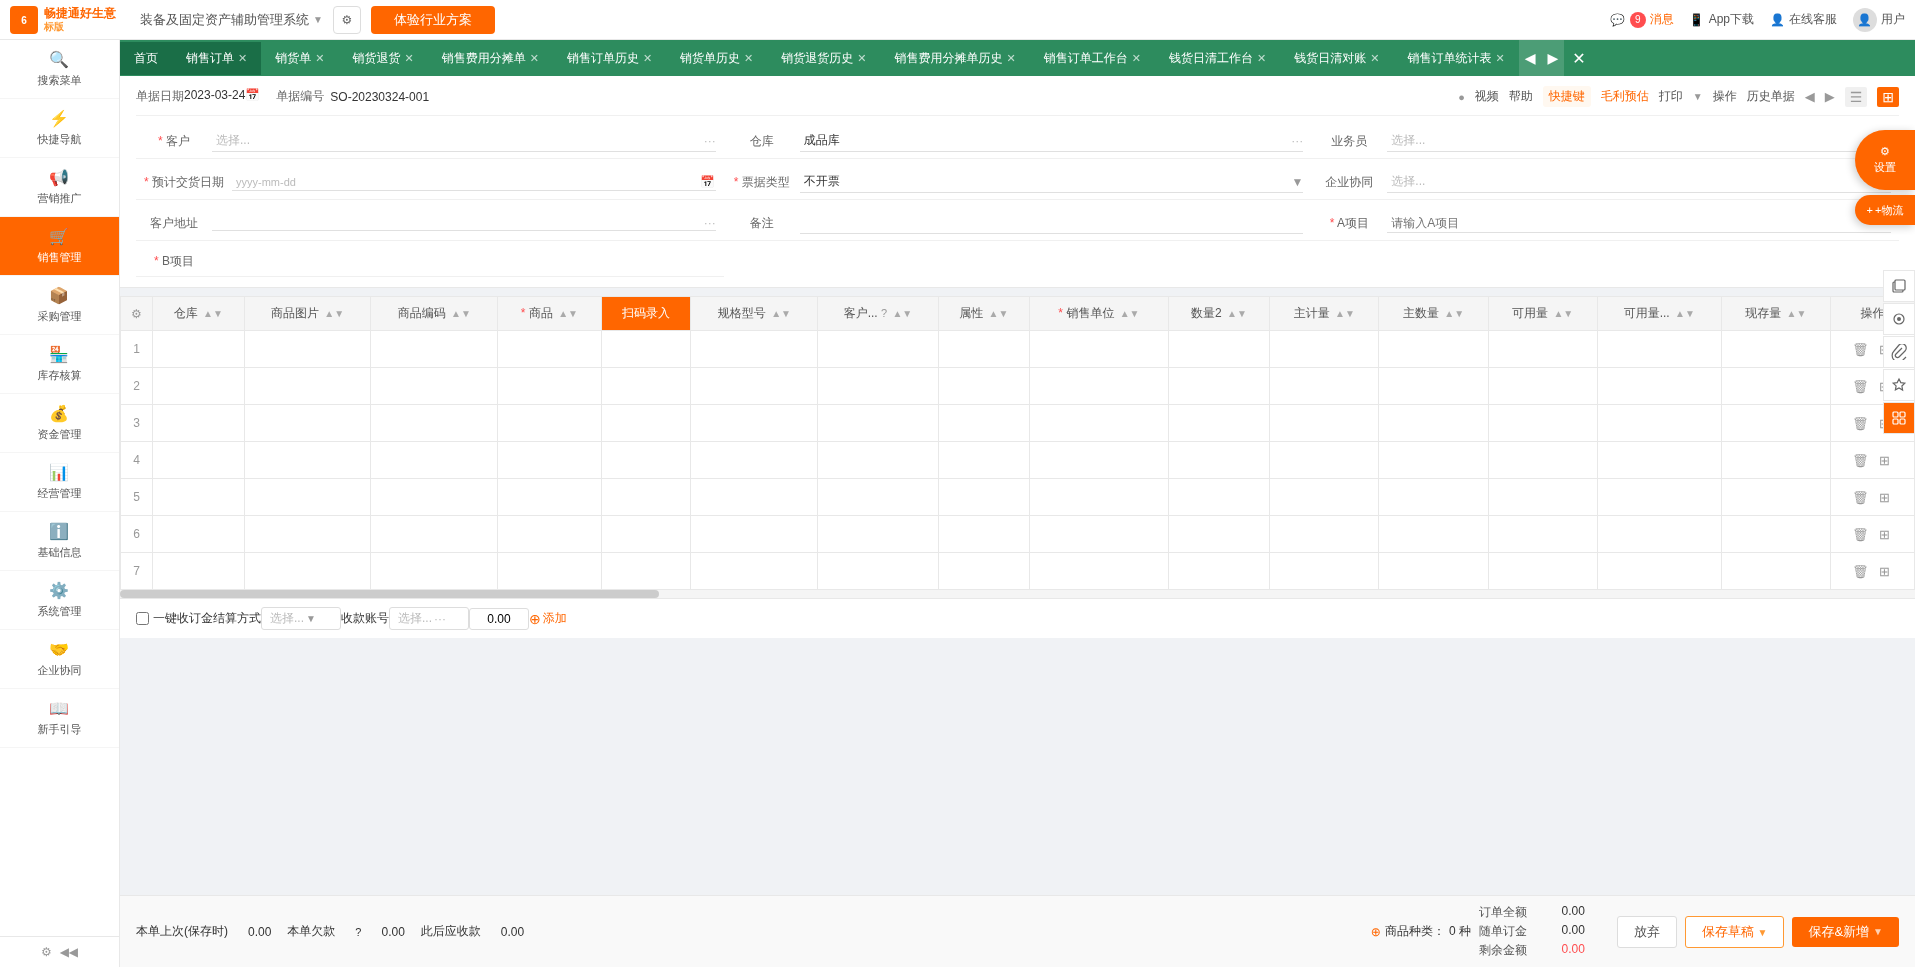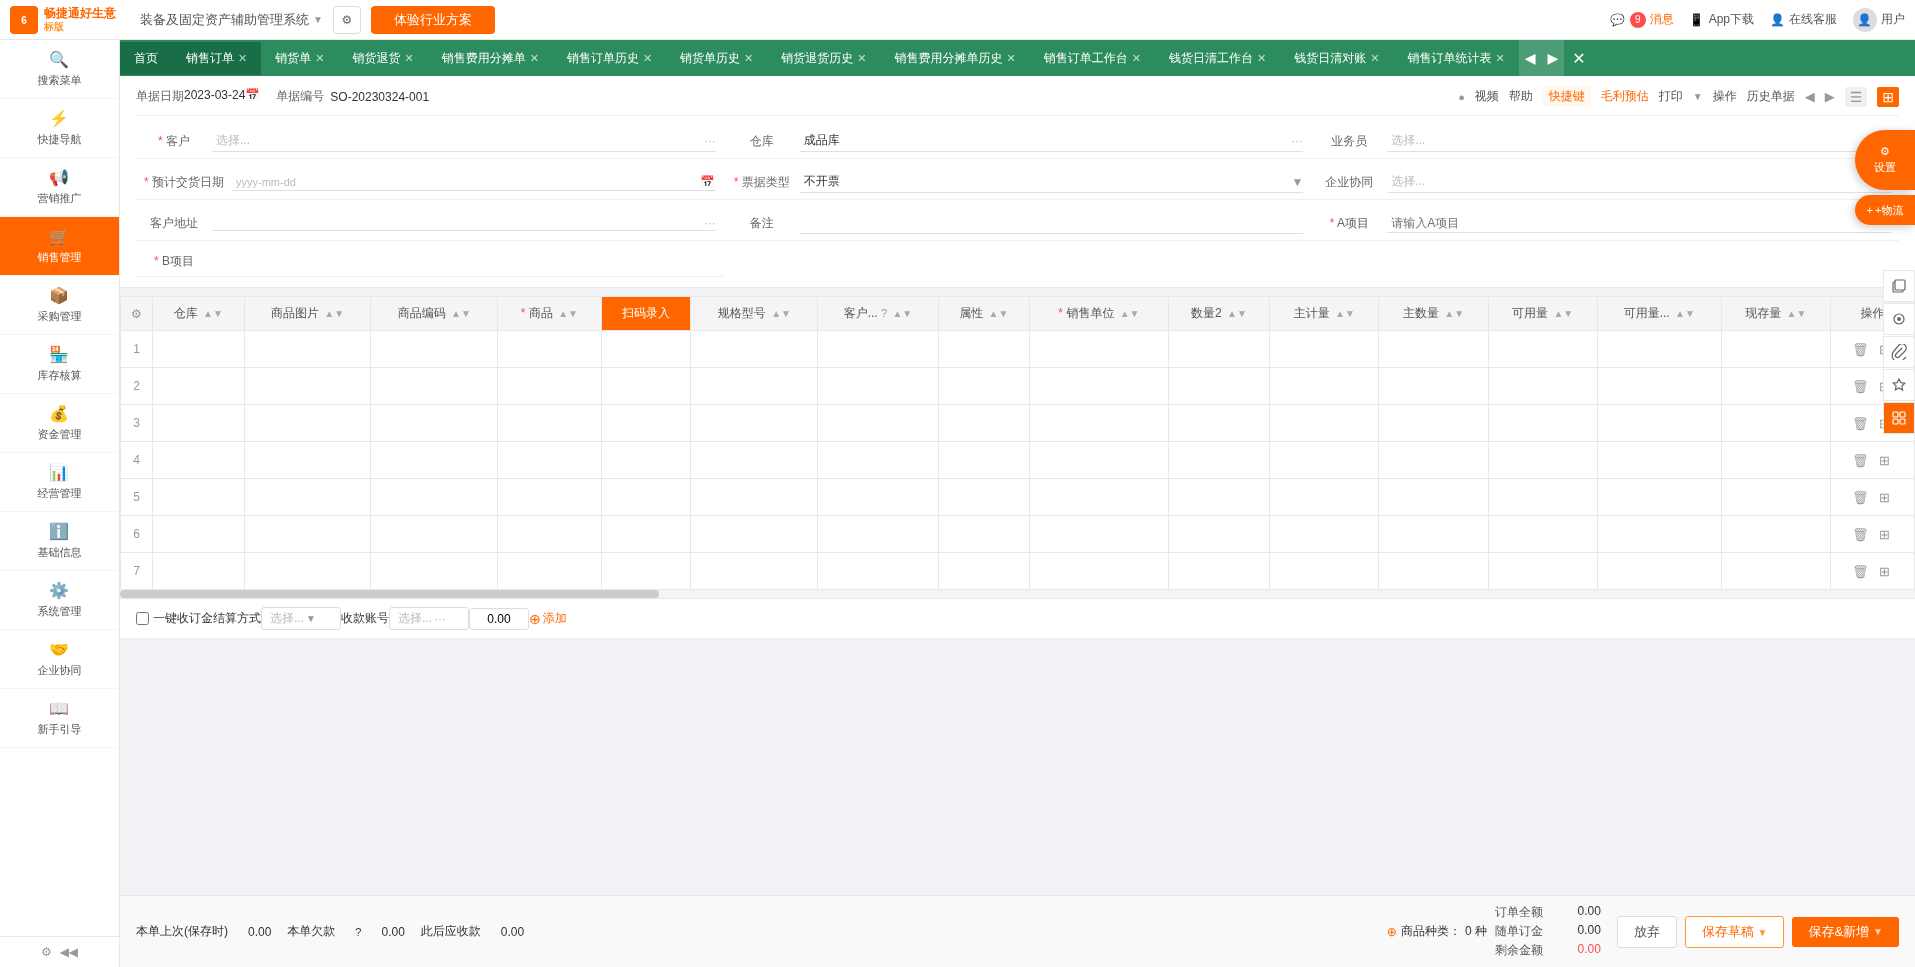--- a/index.html
+++ b/index.html
@@ -72,21 +72,21 @@
     .bottom-bar { background: white; padding: 8px 16px; border-top: 1px solid #e8e8e8; display: flex; align-items: center; }
     .bottom-checkbox { display: flex; align-items: center; gap: 4px; }
     .add-btn { color: #ff6600; cursor: pointer; display: flex; align-items: center; gap: 2px; }
     
     
     .footer { background: #f9f9f9; padding: 8px 16px; border-top: 1px solid #e8e8e8; display: flex; align-items: center; }
     .footer-stats { display: flex; align-items: center; gap: 16px; font-size: 12px; color: #555; }
     .footer-stats .stat-item { display: flex; align-items: center; gap: 20px; }
     .footer-stats .stat-item span { color: #333; }
     .footer-right { margin-left: auto; display: flex; align-items: center; gap: 8px; }
-    .order-summary { display: flex; flex-direction: column; align-items: flex-end; gap: 2px; font-size: 12px; margin-right: 8px; }
+    .order-summary { display: flex; flex-direction: column; align-items: flex-end; gap: 2px; font-size: 12px; margin-right: 24px; }
     .order-summary .row { display: flex; gap: 8px; }
     .order-summary .label { color: #555; }
     .order-summary .value { color: #333; min-width: 50px; text-align: right; }
     .order-summary .value.red { color: #ff4d4f; }
     .discard-btn { border: 1px solid #ddd; background: white; padding: 6px 16px; border-radius: 3px; cursor: pointer; color: #555; font-size: 13px; }
     .save-draft-btn { border: 1px solid #ff9933; background: white; padding: 6px 16px; border-radius: 3px; cursor: pointer; color: #ff6600; font-size: 13px; }
     .save-new-btn { background: #ff6600; color: white; border: none; padding: 6px 16px; border-radius: 3px; cursor: pointer; font-size: 13px; display: flex; align-items: center; gap: 4px; }
     .side-icon { width: 32px; height: 32px; background: white; border: 1px solid #e8e8e8; display: flex; align-items: center; justify-content: center; cursor: pointer; color: #666; font-size: 14px; }
     .side-icon.orange { background: #ff6600; color: white; }
     

